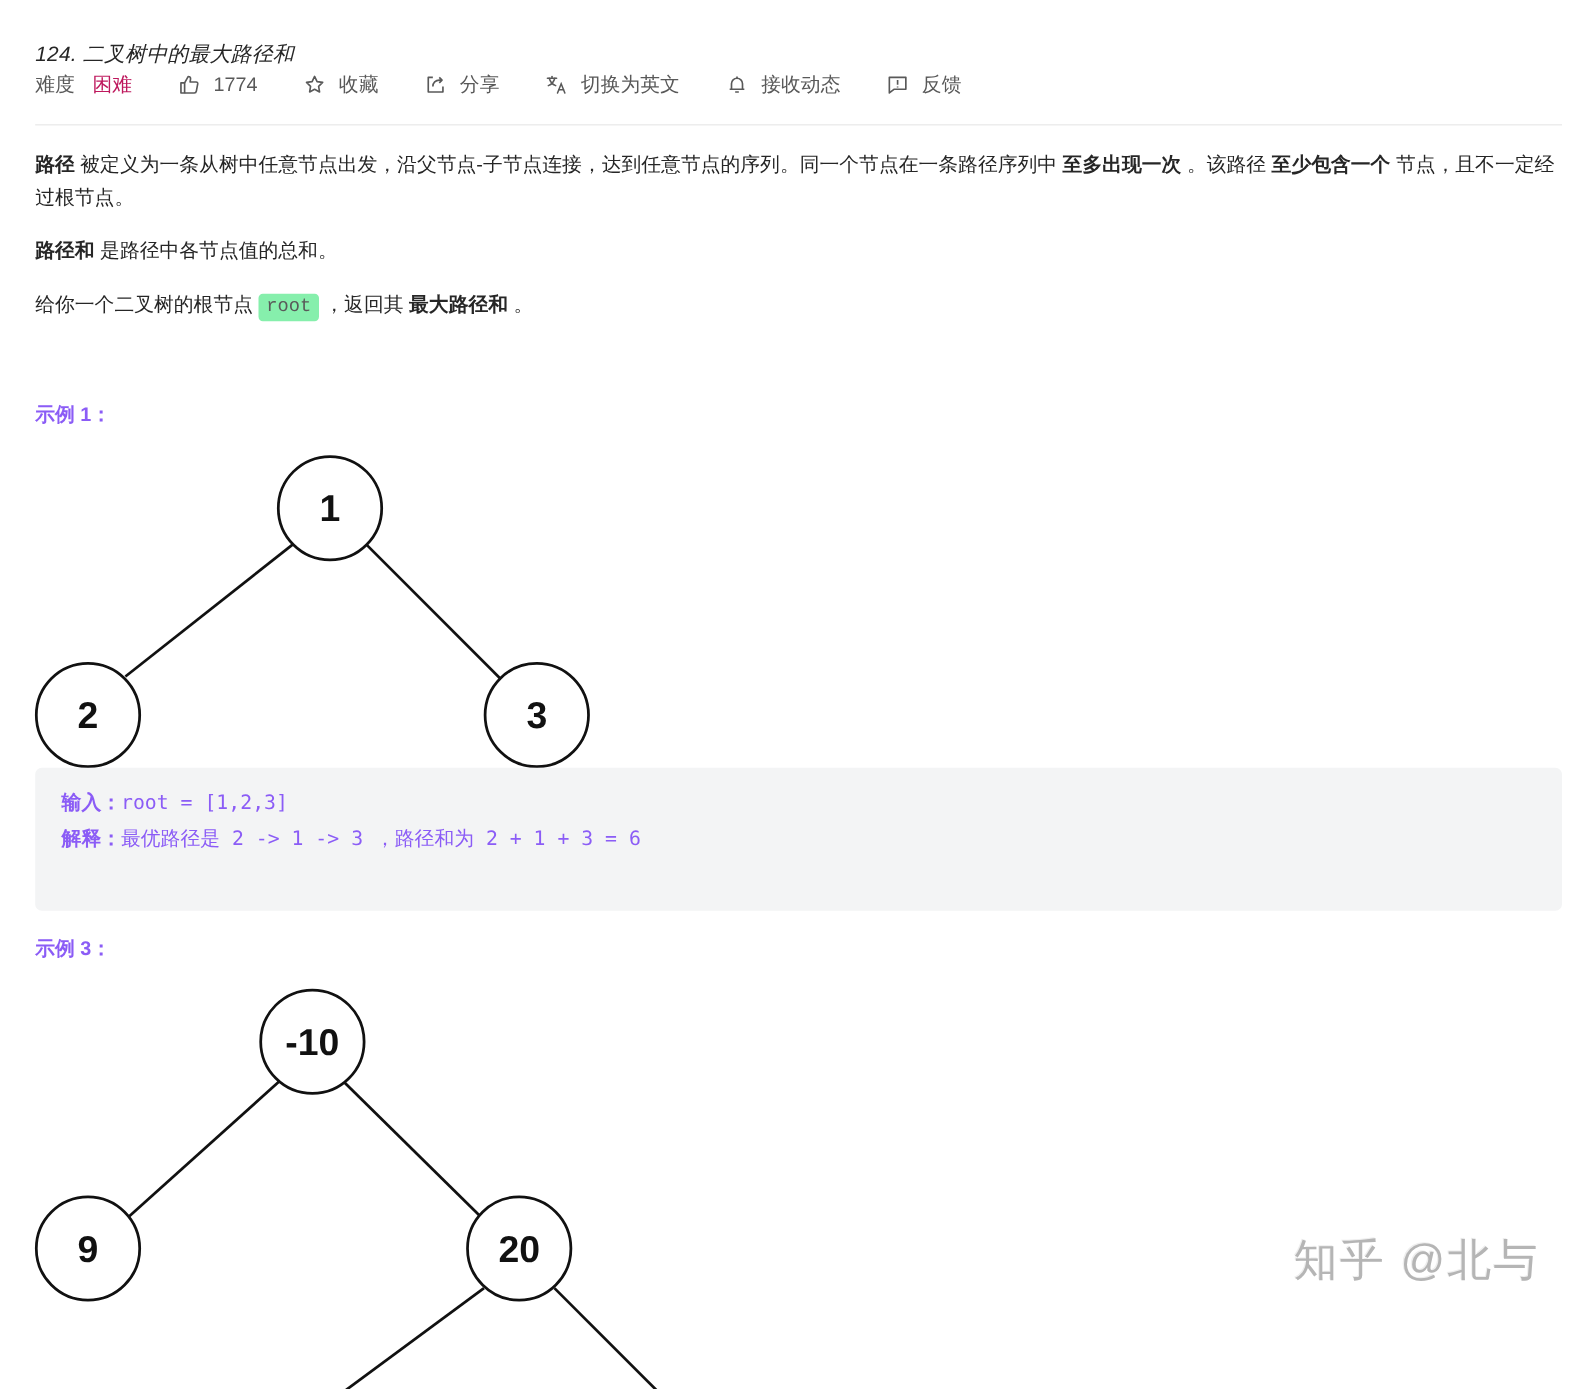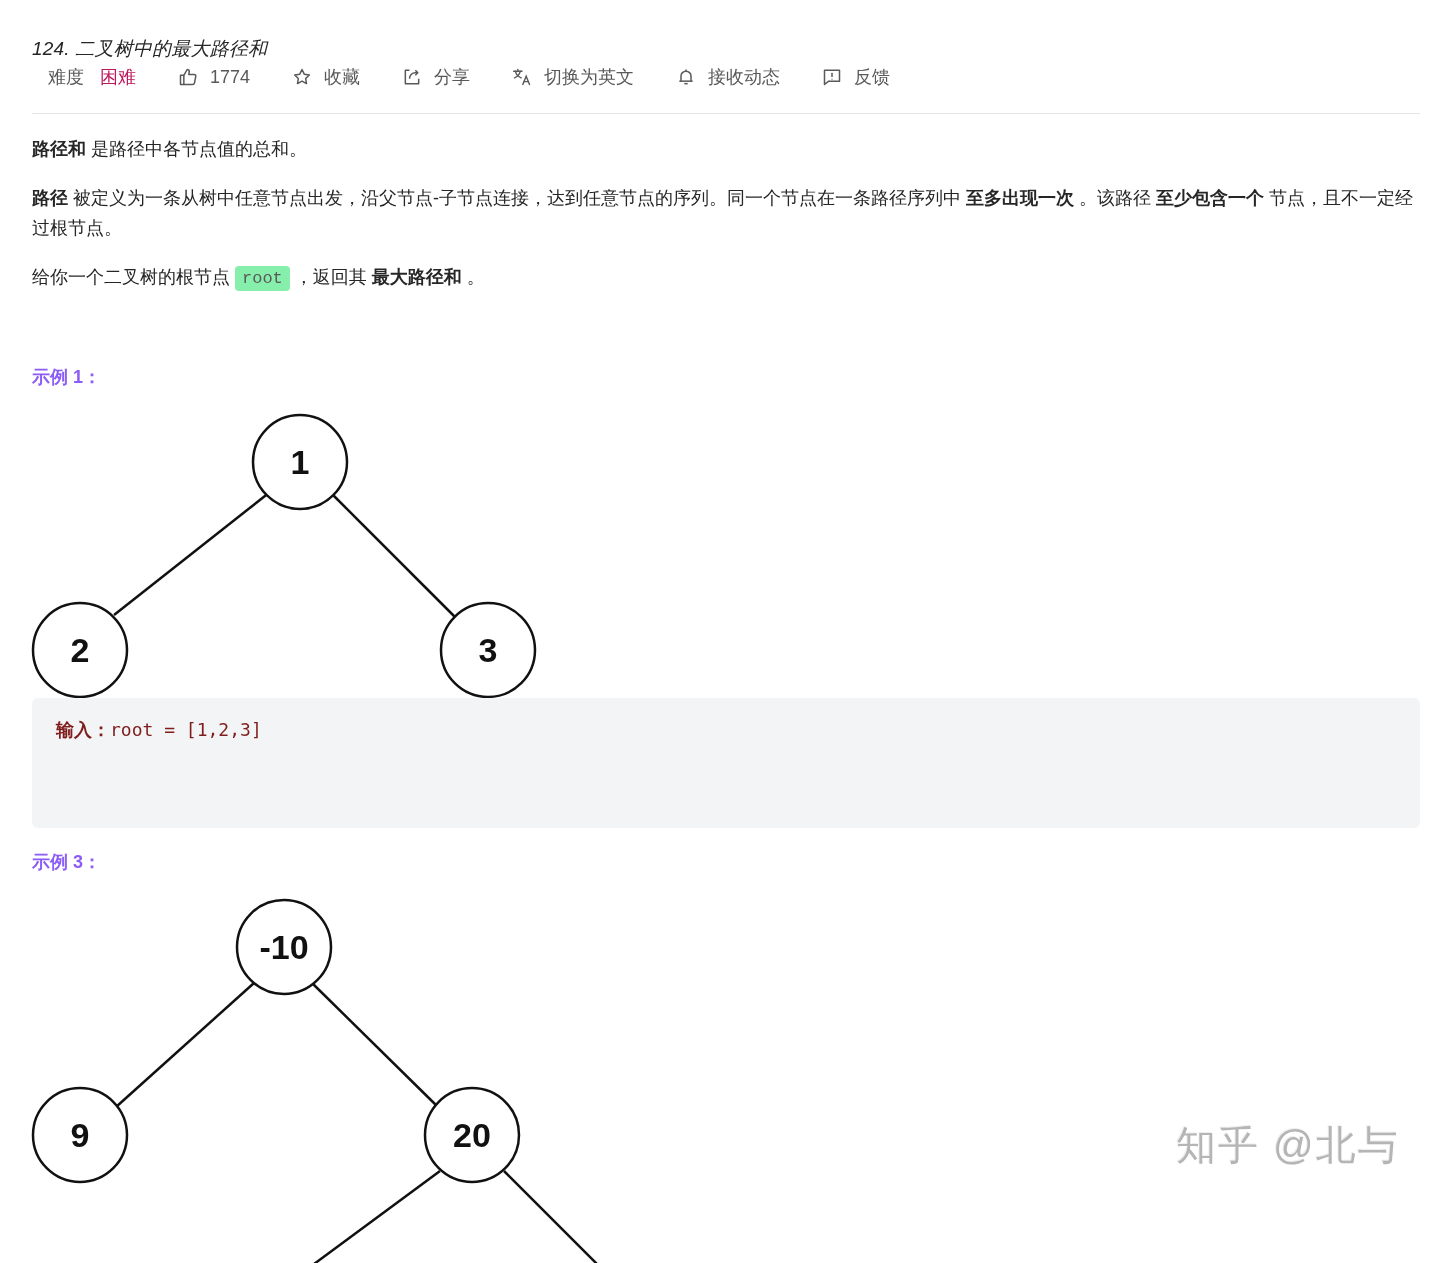--- a/index.html
+++ b/index.html
@@ -6,21 +6,21 @@
   body {
     width: 1440px; height: 1263px; overflow: hidden; position: relative;
     font-family: "Liberation Sans", "DejaVu Sans", sans-serif;
     color: #262626;
   }
   .title {
     position: absolute; left: 32px; top: 36px;
     font-size: 19px; color: #262626; font-weight: 500; letter-spacing: 0.2px; font-style: italic;
   }
   .meta-bar {
-    position: absolute; left: 48px; top: 64px; height: 26px;
+    position: absolute; left: 32px; top: 64px; height: 26px;
     display: flex; align-items: center; font-size: 18px; color: #595959;
   }
   .meta-item { display: flex; align-items: center; margin-right: 42px; cursor: pointer; }
   .meta-item svg { width: 20px; height: 20px; margin-right: 12px; }
   .meta-item.difficulty { cursor: default; }
   .difficulty-label { margin-right: 16px; }
   .difficulty-value { color: #be185d; }
   .divider {
     position: absolute; left: 32px; top: 113px; width: 1388px; height: 1px; background: #e5e5e5;
   }
@@ -32,21 +32,21 @@
     background: #86efac; color: #595959; padding: 3px 7px; border-radius: 4px; font-size: 17px;
   }
   .example-heading {
     position: absolute; left: 32px; font-size: 18px; font-weight: 700; color: #8b5cf6;
   }
   .tree { position: absolute; left: 30px; }
   .tree svg text { font-family: "Liberation Sans", "DejaVu Sans", sans-serif; font-weight: 700; }
   .example-box {
     position: absolute; left: 32px; top: 698px; width: 1388px; height: 130px;
     background: #f3f4f5; border-radius: 6px; box-sizing: border-box; padding: 16px 24px;
-    font-family: "DejaVu Sans Mono", "Liberation Mono", monospace; font-size: 18px; line-height: 32.5px; color: #7f1d1d;
+    font-family: "DejaVu Sans Mono", "Liberation Mono", monospace; font-size: 18px; line-height: 32.5px; color: #8b5cf6;
   }
   .example-box .line { white-space: pre; }
   .example-box .lbl { font-family: "DejaVu Sans", sans-serif; font-weight: 700; }
   .example-box .zh { font-family: "DejaVu Sans", sans-serif; }
   .watermark {
     position: absolute; left: 1176px; top: 1118px; font-size: 40px; color: #b5b5b5;
     letter-spacing: 2px; font-weight: 400;
     text-shadow: 1px 1px 0 #ffffff, -1px -1px 0 #eeeeee;
   }
 </style>
@@ -108,24 +108,24 @@
       <path d="M12 14v1"></path>
     </svg>
     <span>反馈</span>
   </div>
 </div>
 
 <div class="divider"></div>
 
 <div class="content">
   <p>
-    <b>路径和</b><span> 是路径中各节点值的总和。</span>
+    <b>路径</b><span> 被定义为一条从树中任意节点出发，沿父节点-子节点连接，达到任意节点的序列。同一个节点在一条路径序列中 </span><b>至多出现一次</b><span> 。该路径 </span><b>至少包含一个</b><span> 节点，且不一定经过根节点。</span>
   </p>
   <p>
-    <b>路径</b><span> 被定义为一条从树中任意节点出发，沿父节点-子节点连接，达到任意节点的序列。同一个节点在一条路径序列中 </span><b>至多出现一次</b><span> 。该路径 </span><b>至少包含一个</b><span> 节点，且不一定经过根节点。</span>
+    <b>路径和</b><span> 是路径中各节点值的总和。</span>
   </p>
   <p>
     <span>给你一个二叉树的根节点 </span><code class="inline">root</code><span> ，返回其 </span><b>最大路径和</b><span> 。</span>
   </p>
 </div>
 
 <div class="example-heading" style="top:365px;">示例 1：</div>
 
 <div class="tree" style="top:410px;">
   <svg width="512" height="290" viewBox="0 0 512 290">
@@ -135,20 +135,21 @@
     <circle cx="50" cy="240" r="47" fill="#fff" stroke="#111" stroke-width="2.5"></circle>
     <circle cx="458" cy="240" r="47" fill="#fff" stroke="#111" stroke-width="2.5"></circle>
     <text x="270" y="64" font-size="34" text-anchor="middle" fill="#111">1</text>
     <text x="50" y="252" font-size="34" text-anchor="middle" fill="#111">2</text>
     <text x="458" y="252" font-size="34" text-anchor="middle" fill="#111">3</text>
   </svg>
 </div>
 
 <div class="example-box">
   <div class="line"><span class="lbl">输入：</span><span>root = [1,2,3]</span></div>
+  <div class="line"><span class="lbl">解释：</span><span class="zh">最优路径是</span><span> 2 -&gt; 1 -&gt; 3 </span><span class="zh">，路径和为</span><span> 2 + 1 + 3 = 6</span></div>
 </div>
 
 <div class="example-heading" style="top:850px;">示例 3：</div>
 
 <div class="tree" style="top:895px;">
   <svg width="600" height="368" viewBox="0 0 600 368">
     <line x1="224" y1="88" x2="86" y2="212" stroke="#111" stroke-width="2.5"></line>
     <line x1="282" y1="88" x2="408" y2="212" stroke="#111" stroke-width="2.5"></line>
     <line x1="410" y1="276" x2="280" y2="372" stroke="#111" stroke-width="2.5"></line>
     <line x1="474" y1="276" x2="570" y2="372" stroke="#111" stroke-width="2.5"></line>

